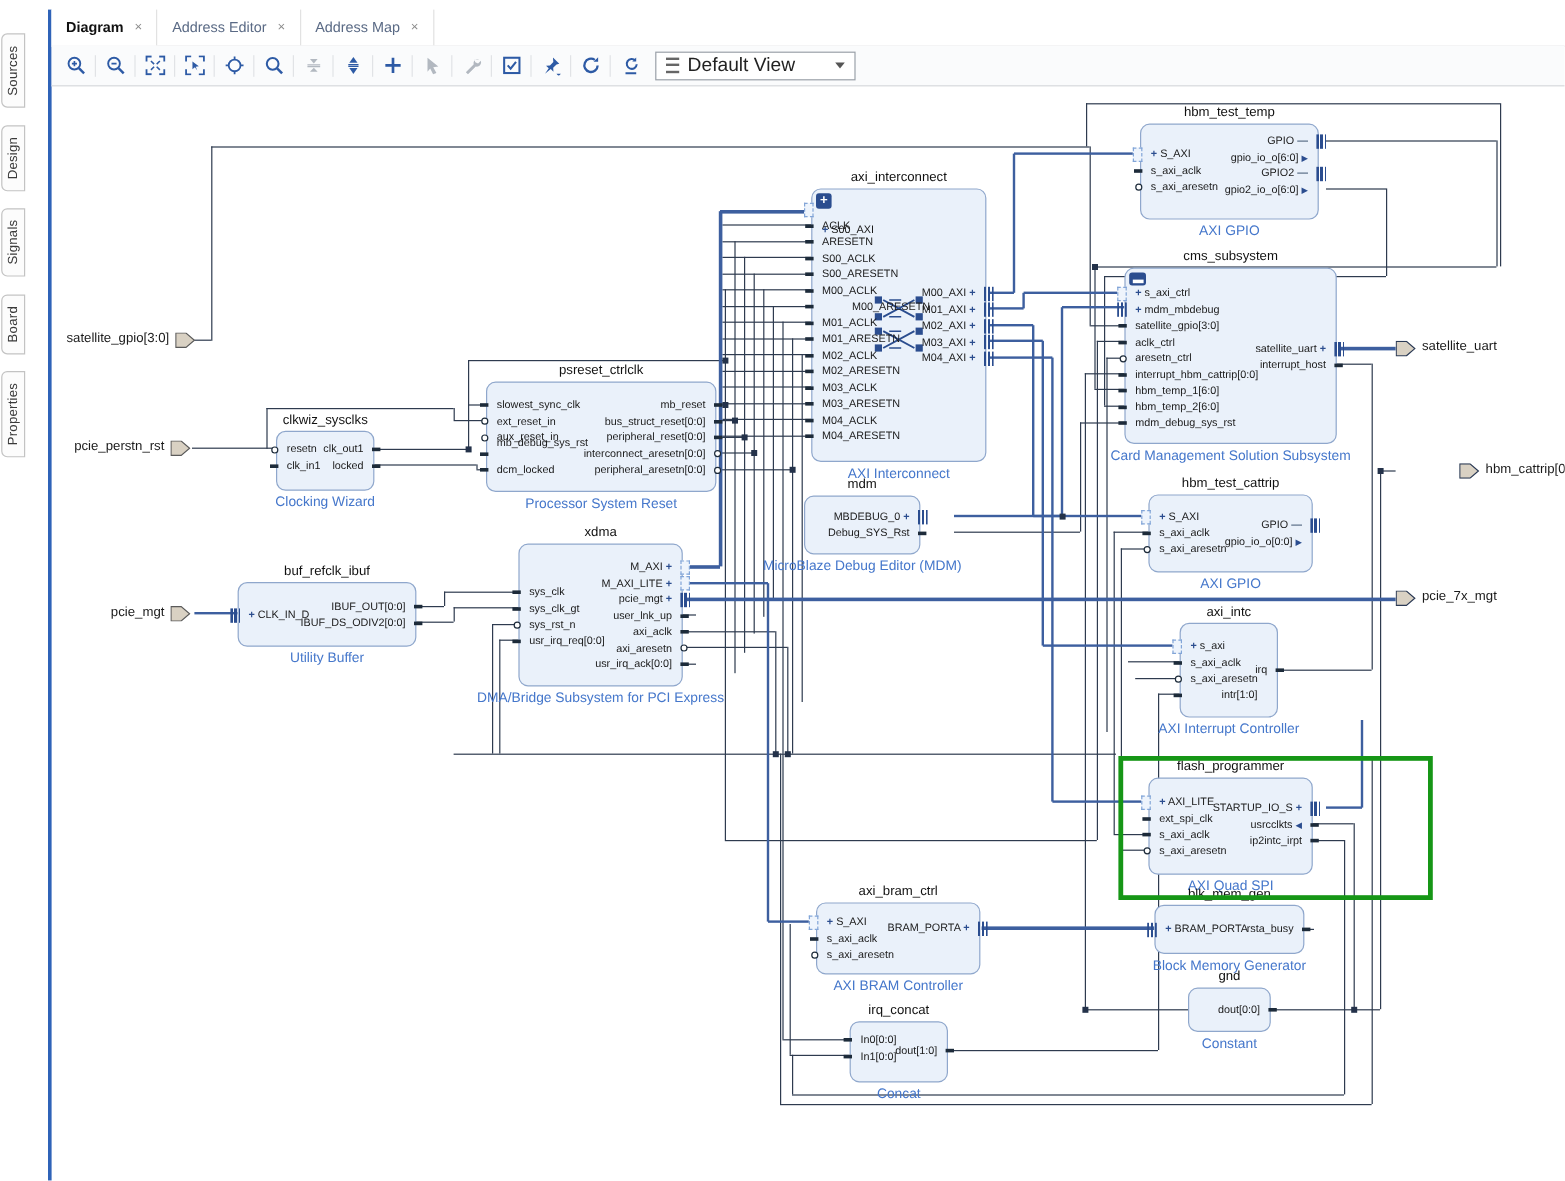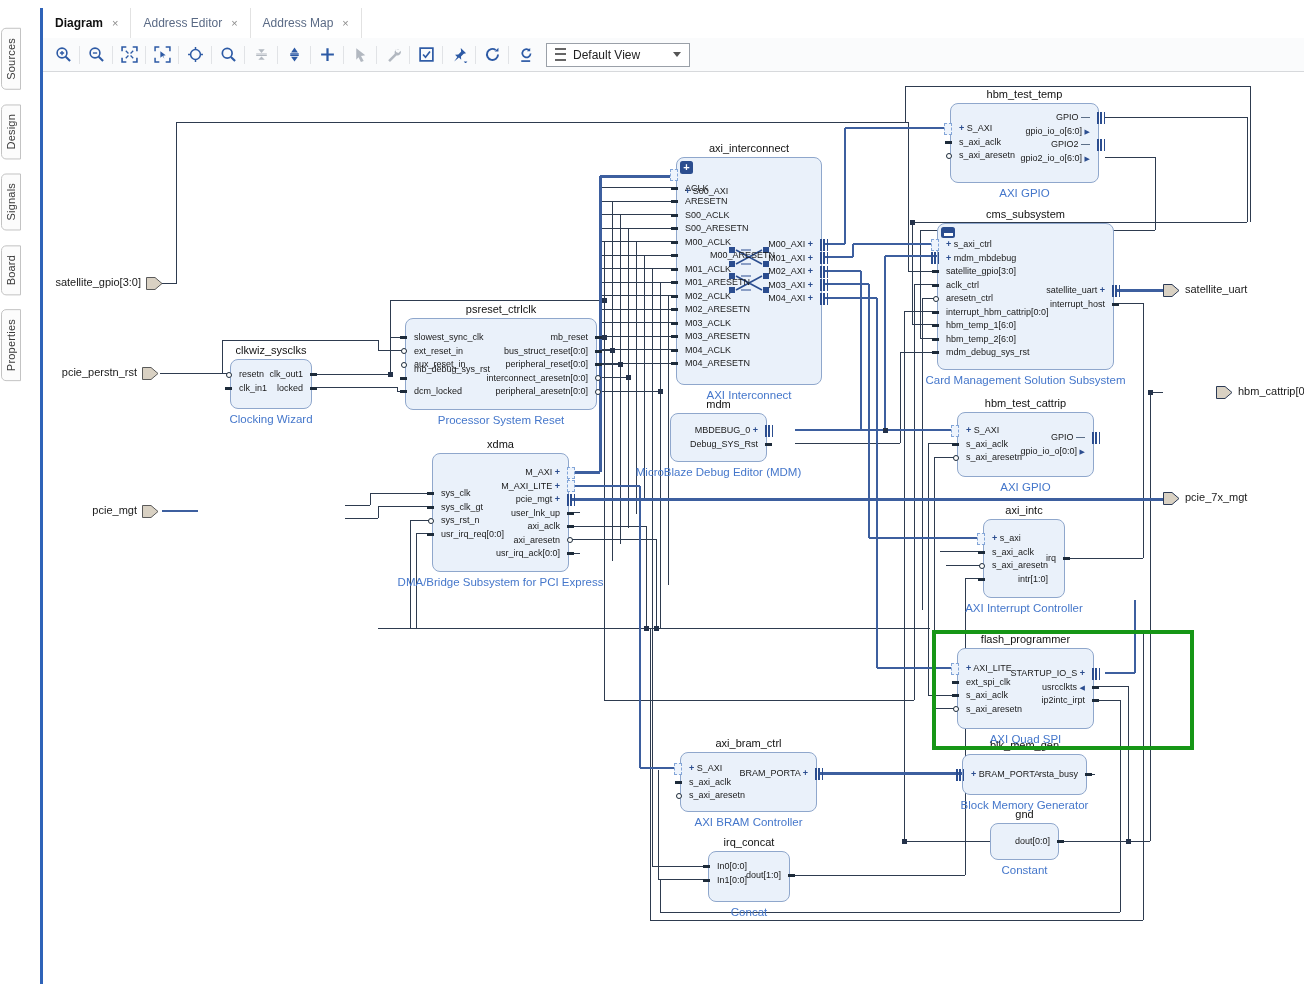--- a/index.html
+++ b/index.html
@@ -15,21 +15,21 @@
   .tab{display:flex;align-items:center;gap:9px;padding:0 12px;border-right:1px solid #e2e2e2;font-size:12px;color:#5a6a85;cursor:pointer;}
   .tab.active{color:#111;font-weight:bold;background:#fff;}
   .tab .x{color:#8a8a8a;font-size:11px;font-weight:normal;cursor:pointer;}
   
   #toolbar{position:absolute;left:43px;top:38px;right:0;height:33px;display:flex;align-items:center;
            padding-left:7px;background:#fafbfc;border-bottom:1px solid #d7d9dc;z-index:6;}
   .tbtn{width:26px;height:24px;display:flex;align-items:center;justify-content:center;cursor:pointer;}
   .tbtn.on{color:#2d5aa5;} .tbtn.off{color:#b2b8c0;cursor:default;}
   .tsep{width:1px;height:18px;background:#e1e3e6;margin:0 3px;}
   #viewsel{display:flex;align-items:center;gap:7px;margin-left:8px;height:22px;border:1px solid #9aa0a8;background:#fff;
-           padding:0 8px;font-size:12px;color:#222;cursor:pointer;}
+           padding:0 8px;font-size:16px;color:#222;cursor:pointer;}
   #viewsel .burger{display:inline-block;width:11px;height:9px;border-top:2px solid #666;border-bottom:2px solid #666;position:relative;}
   #viewsel .burger::after{content:"";position:absolute;left:0;top:2.5px;width:11px;height:2px;background:#666;}
   #viewsel .chev{width:0;height:0;border-left:4px solid transparent;border-right:4px solid transparent;border-top:5px solid #555;margin-left:26px;}
   
   #canvas{position:absolute;left:43px;top:71px;right:0;bottom:0;background:#fff;z-index:1;}
   #world{position:absolute;left:-43px;top:-71px;width:1304px;height:984px;}
   .wire{position:absolute;background:#2e3b4f;}
   .wire.b{background:#3d5f9f;} .wire.B{background:#3d5f9f;}
   .dot{position:absolute;width:5px;height:5px;background:#24324a;}
   .block{position:absolute;background:#eaf1fa;border:1px solid #8fa7cc;border-radius:8px;cursor:pointer;}
@@ -388,20 +388,30 @@
           <div class="pin stub" style="top: 17.25px; right: -6px;"></div>
           <div class="port R" style="top: 26.75px;"><span>bus_struct_reset[0:0]</span></div>
           <div class="pin stub" style="top: 30.75px; right: -6px;"></div>
           <div class="port R" style="top: 40.25px;"><span>peripheral_reset[0:0]</span></div>
           <div class="pin stub" style="top: 44.25px; right: -6px;"></div>
           <div class="port R" style="top: 53.75px;"><span>interconnect_aresetn[0:0]</span></div>
           <div class="pin inv" style="top: 56.25px; right: -5px;"></div>
           <div class="port R" style="top: 67.25px;"><span>peripheral_aresetn[0:0]</span></div>
           <div class="pin inv" style="top: 69.75px; right: -5px;"></div>
         </div>
+        <div class="block" style="left: 198px; top: 485px; width: 147px; height: 52px;">
+          <div class="blk-title">buf_refclk_ibuf</div>
+          <div class="blk-sub">Utility Buffer</div>
+          <div class="port L" style="top: 21.25px;"><span class="pglyph">+</span> <span>CLK_IN_D</span></div>
+          <div class="pin bus3" style="top: 20.75px; left: -7px;"></div>
+          <div class="port R" style="top: 14.25px;"><span>IBUF_OUT[0:0]</span></div>
+          <div class="pin stub" style="top: 18.25px; right: -6px;"></div>
+          <div class="port R" style="top: 27.75px;"><span>IBUF_DS_ODIV2[0:0]</span></div>
+          <div class="pin stub" style="top: 31.75px; right: -6px;"></div>
+        </div>
         <div class="block" style="left: 432px; top: 453px; width: 135px; height: 117px;">
           <div class="blk-title">xdma</div>
           <div class="blk-sub">DMA/Bridge Subsystem for PCI Express</div>
           <div class="port L" style="top: 34.25px;"><span>sys_clk</span></div>
           <div class="pin stub" style="top: 38.25px; left: -6px;"></div>
           <div class="port L" style="top: 47.75px;"><span>sys_clk_gt</span></div>
           <div class="pin stub" style="top: 51.75px; left: -6px;"></div>
           <div class="port L" style="top: 61.25px;"><span>sys_rst_n</span></div>
           <div class="pin inv" style="top: 63.75px; left: -5px;"></div>
           <div class="port L" style="top: 74.75px;"><span>usr_irq_req[0:0]</span></div>

